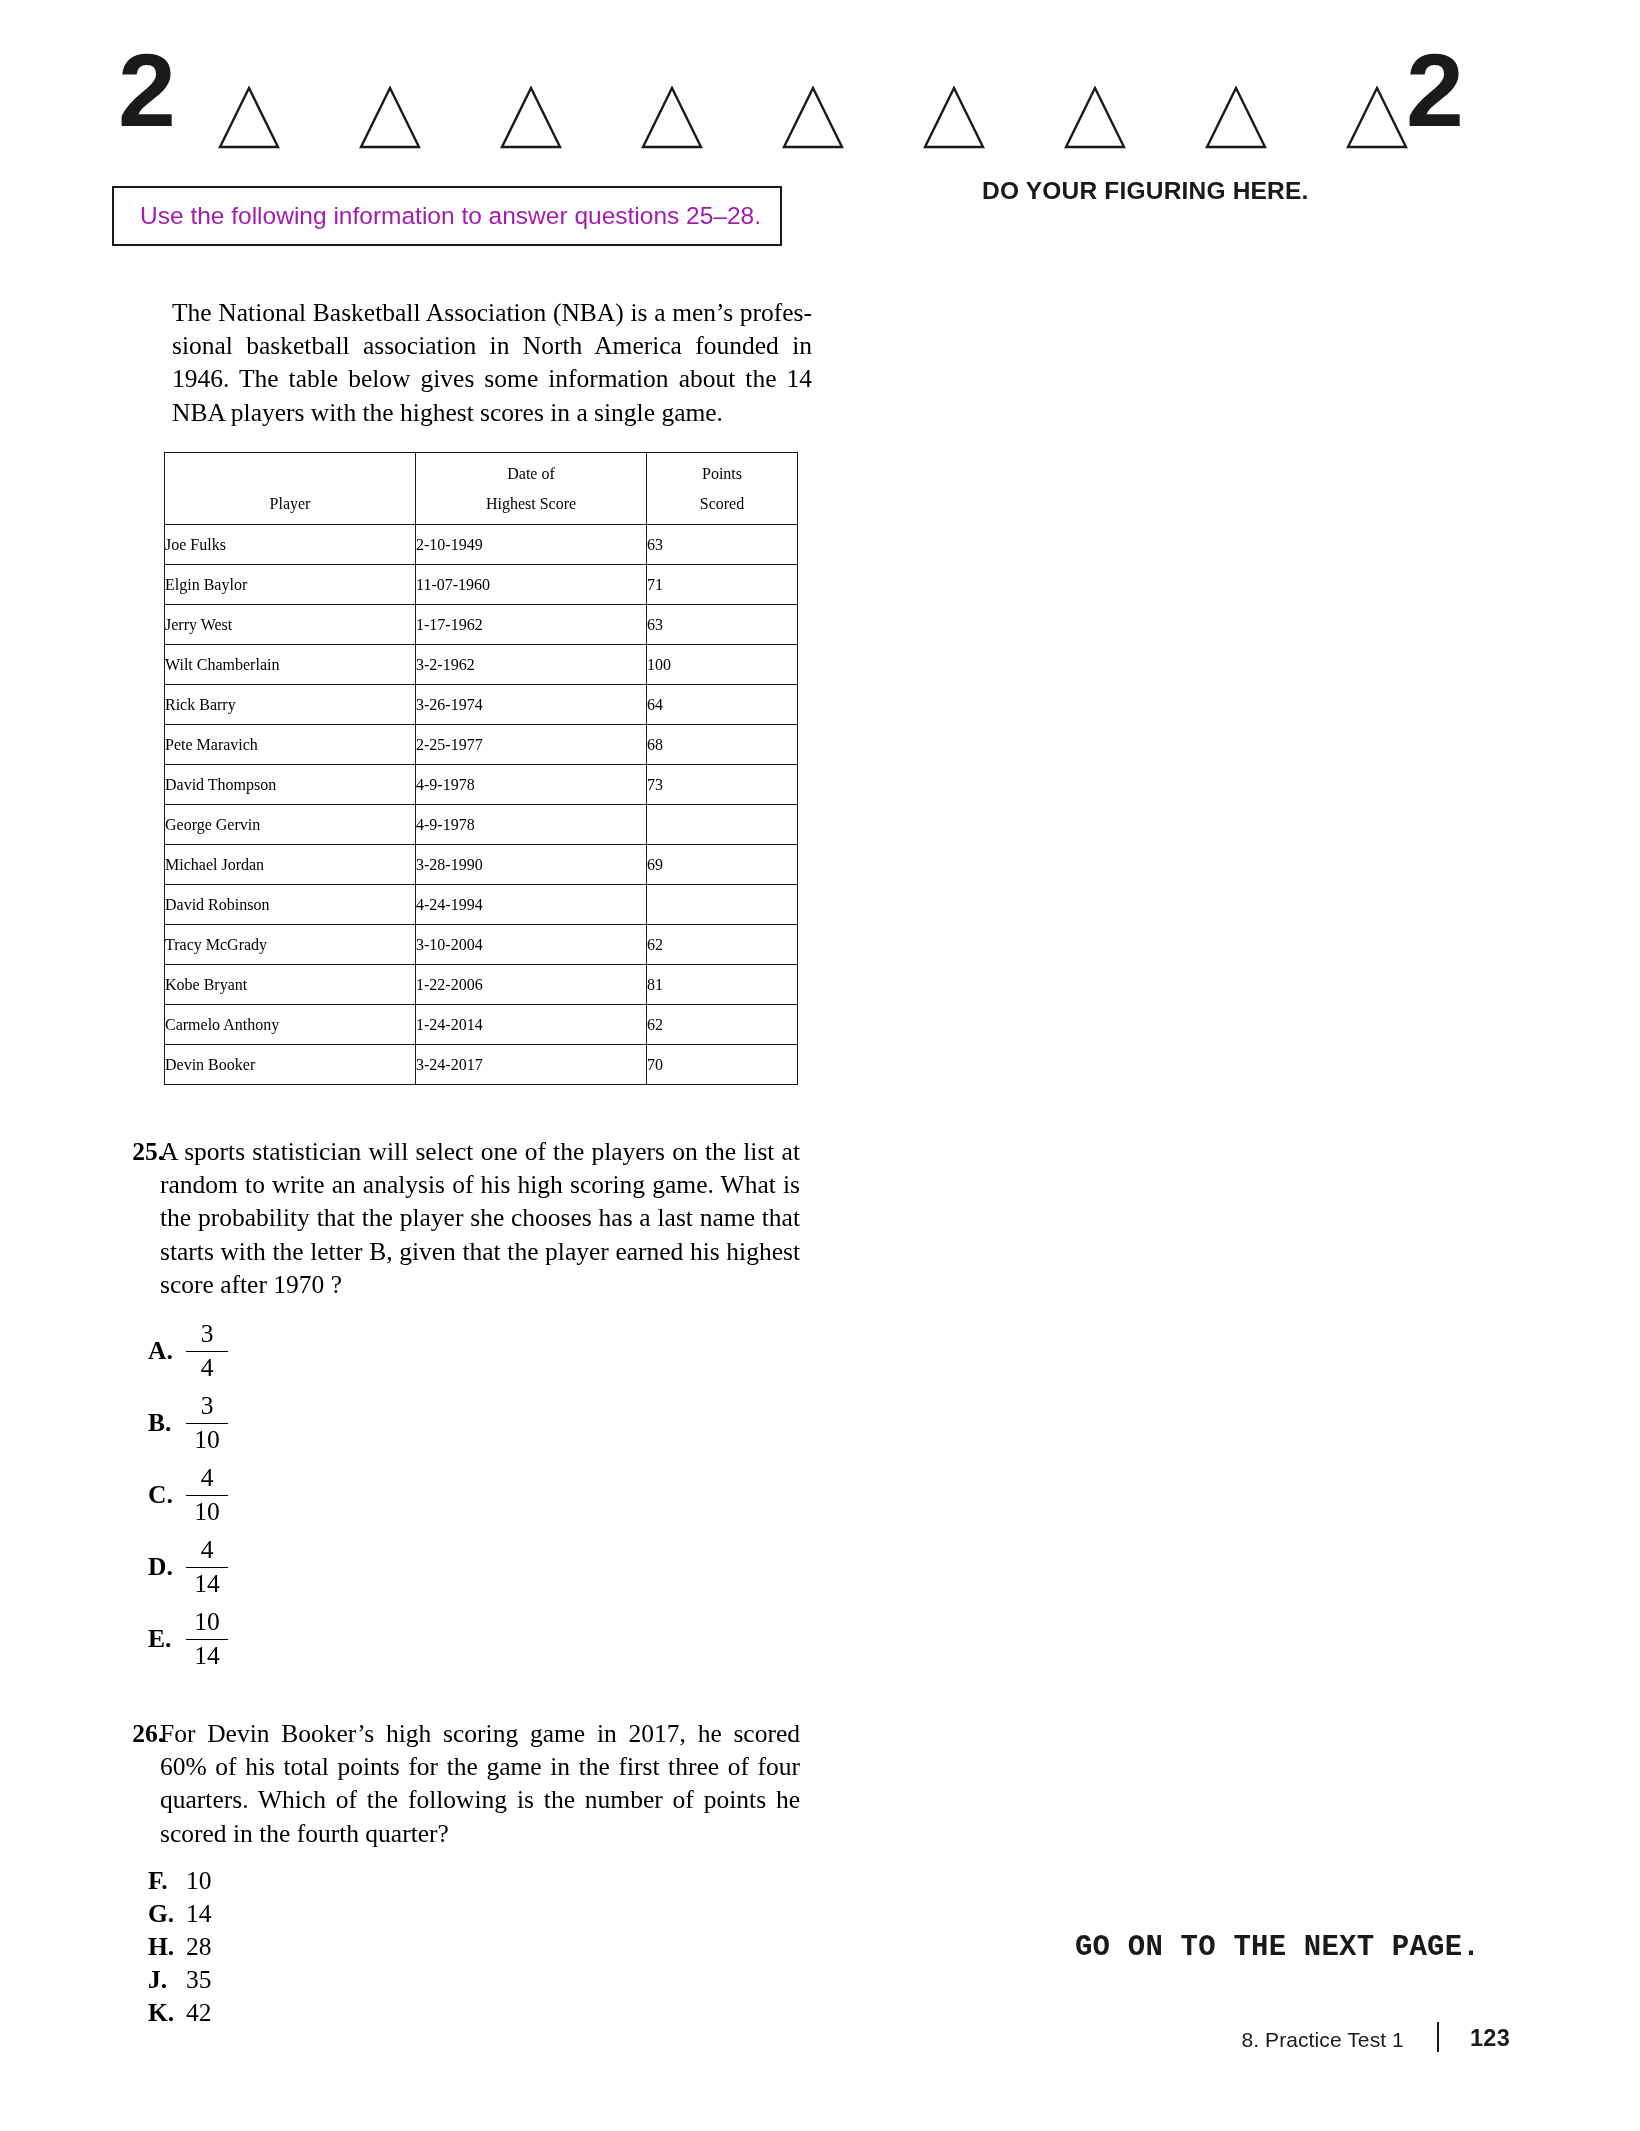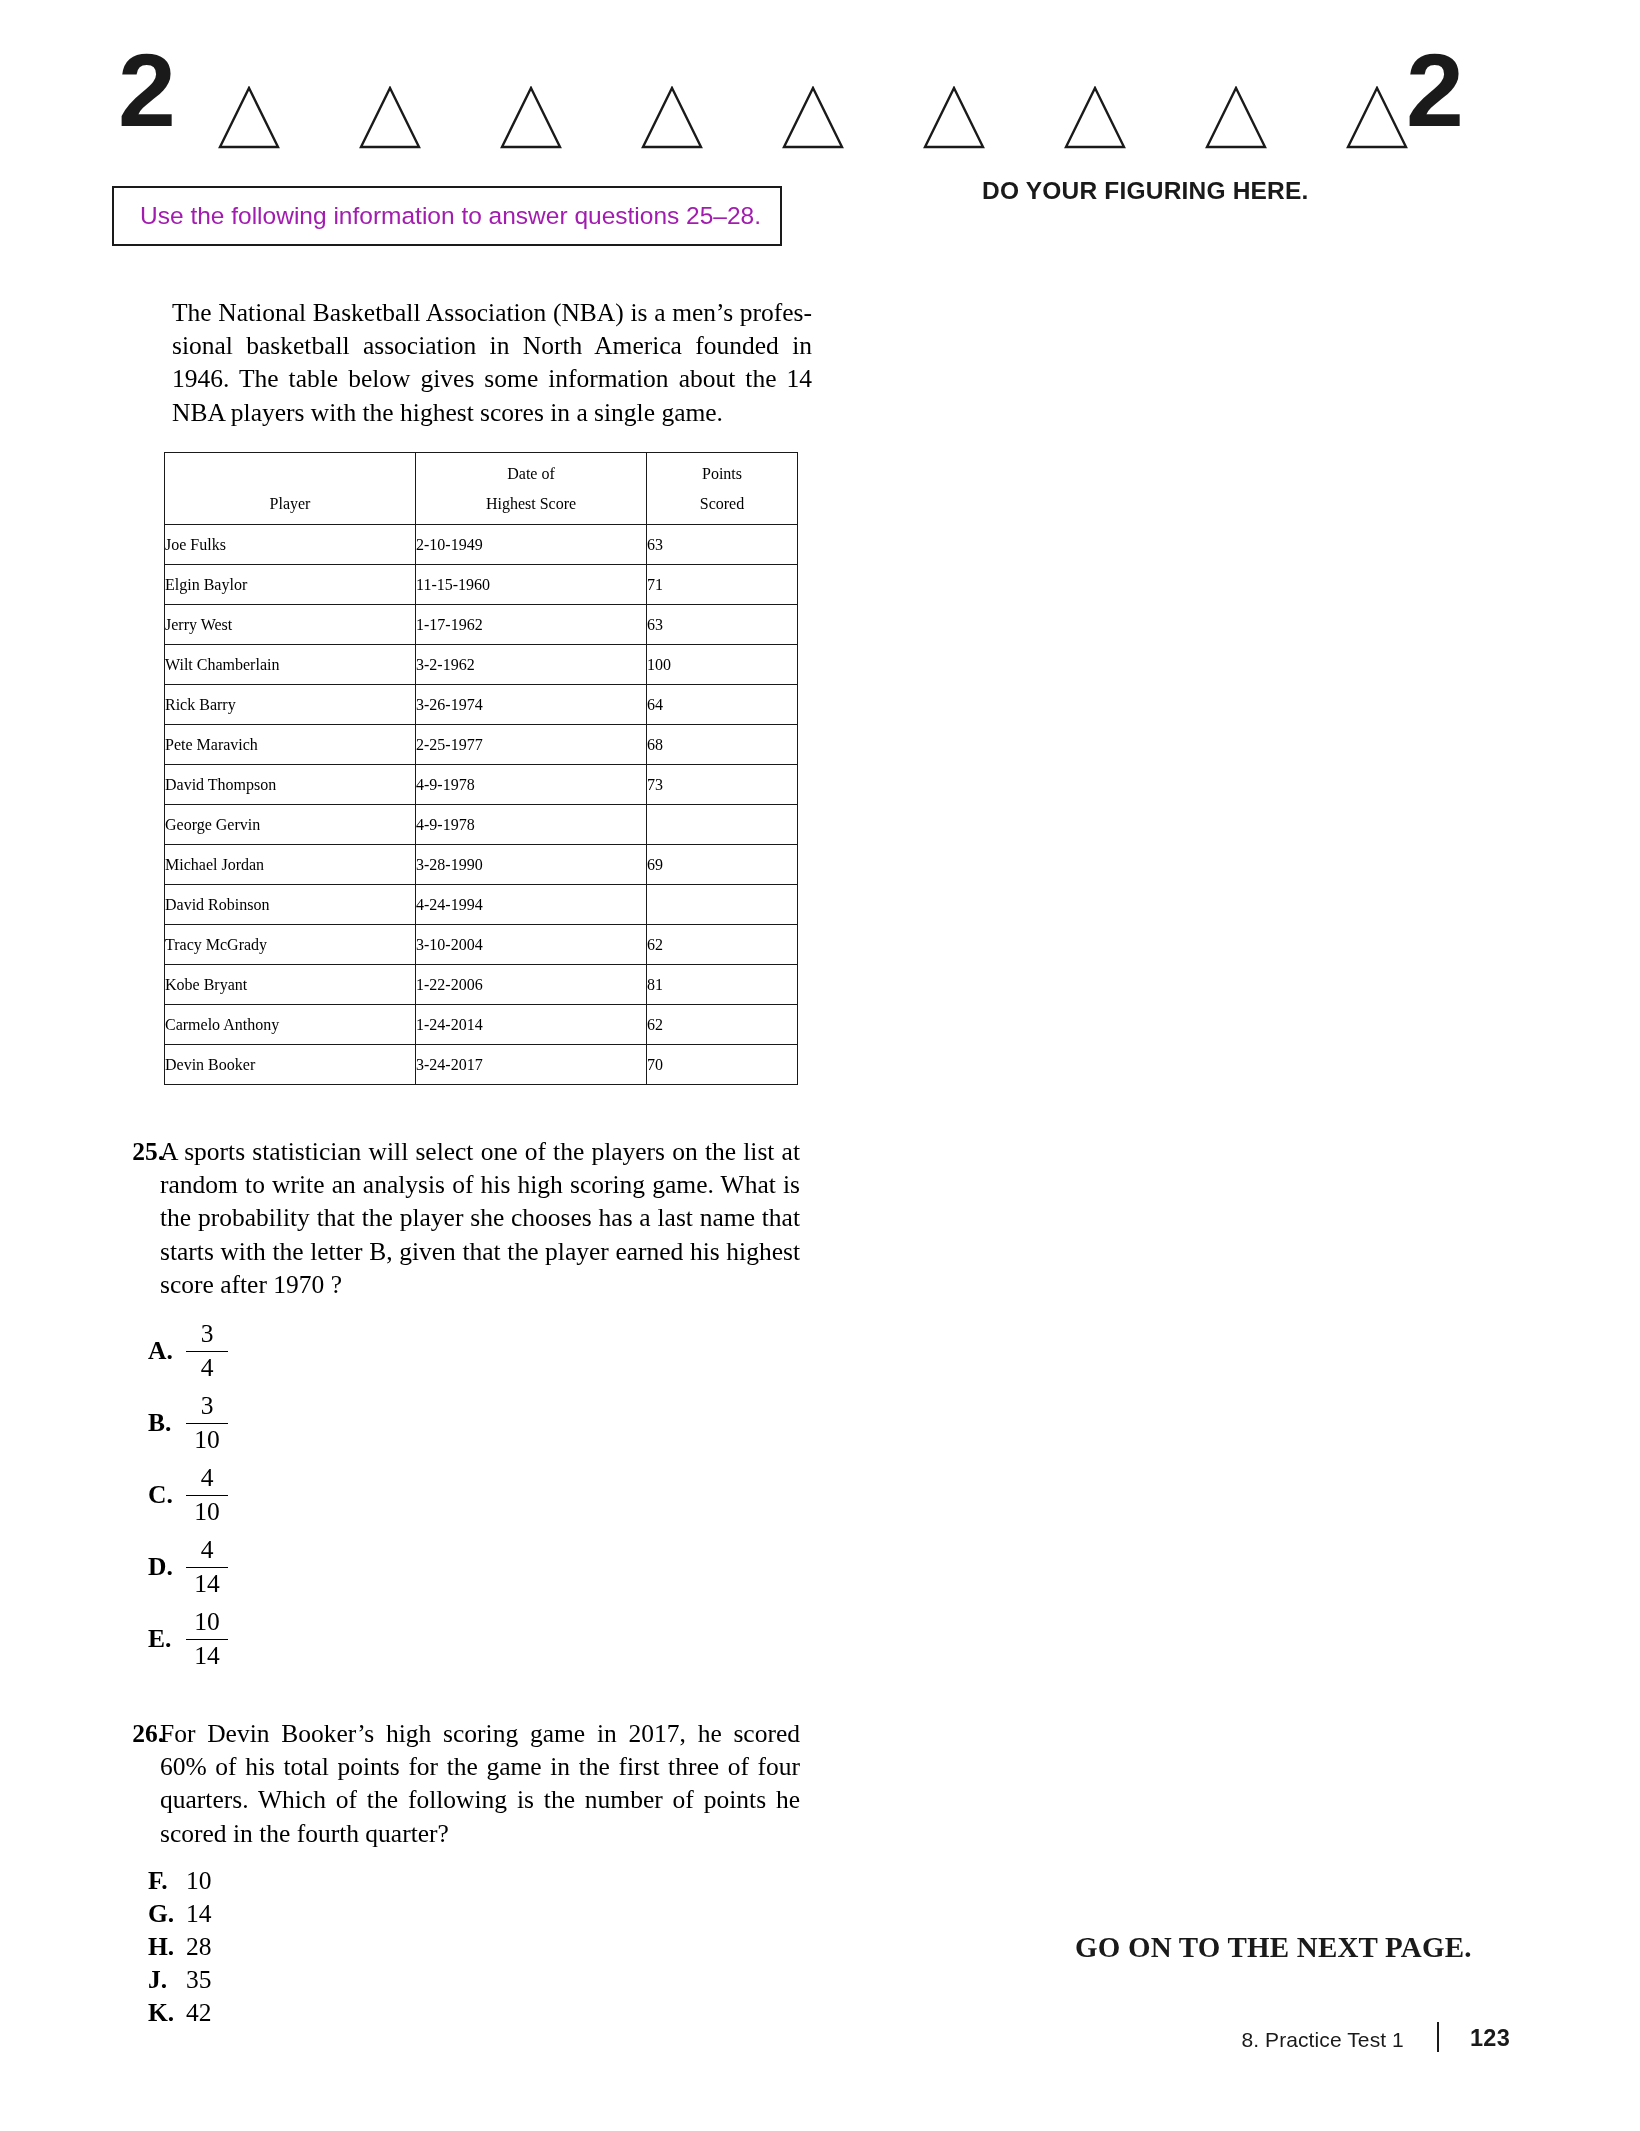--- a/index.html
+++ b/index.html
@@ -218,21 +218,21 @@
   .choice-plain .choice-val {
     font-size: 25.5px;
     line-height: 33px;
   }
 
   
   .go-on {
     position: absolute;
     left: 1075px;
     top: 1931px;
-    font-family: Liberation Serif, serif;
+    font-family: Liberation Mono, monospace;
     font-weight: bold;
     font-size: 29px;
     letter-spacing: 0.2px;
     color: #1a1a1a;
     white-space: nowrap;
   }
   .footer-line {
     position: absolute;
     right: 130px;
     top: 2022px;
@@ -347,21 +347,21 @@
         </tr>
       </thead>
       <tbody id="table-body">
           <tr>
             <td class="player">Joe Fulks</td>
             <td class="date">2-10-1949</td>
             <td class="pts">63</td>
           </tr>
           <tr>
             <td class="player">Elgin Baylor</td>
-            <td class="date">11-15-1960</td>
+            <td class="date">11-07-1960</td>
             <td class="pts">71</td>
           </tr>
           <tr>
             <td class="player">Jerry West</td>
             <td class="date">1-17-1962</td>
             <td class="pts">63</td>
           </tr>
           <tr>
             <td class="player">Wilt Chamberlain</td>
             <td class="date">3-2-1962</td>

